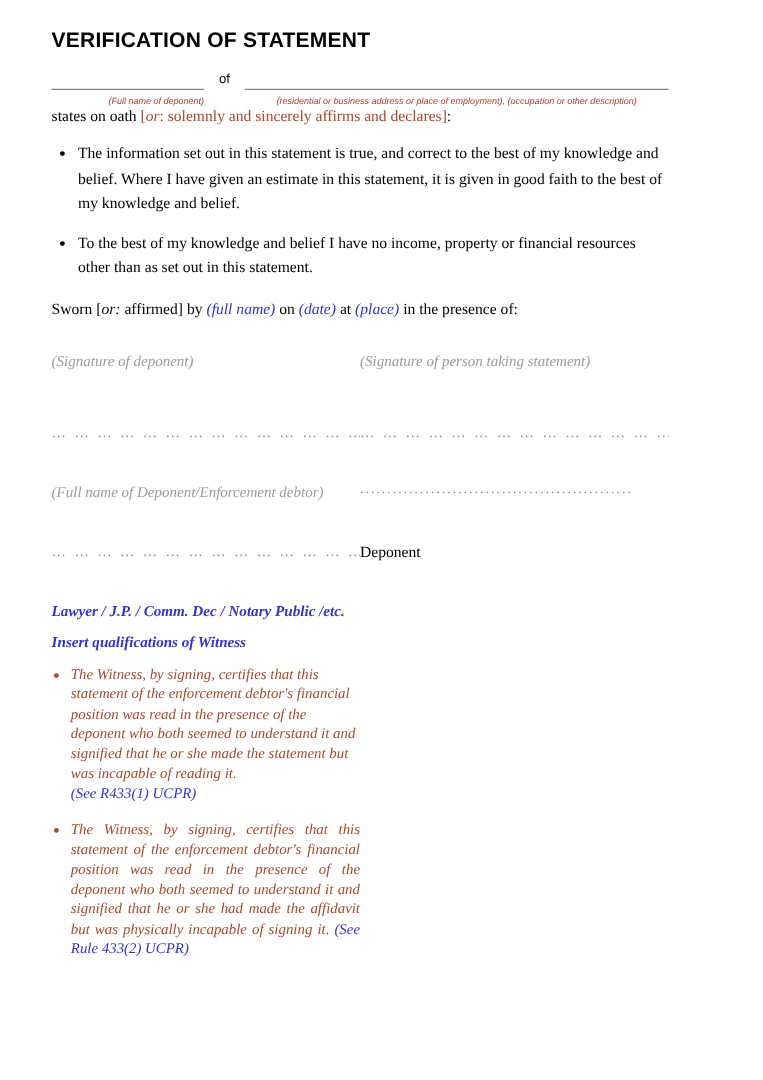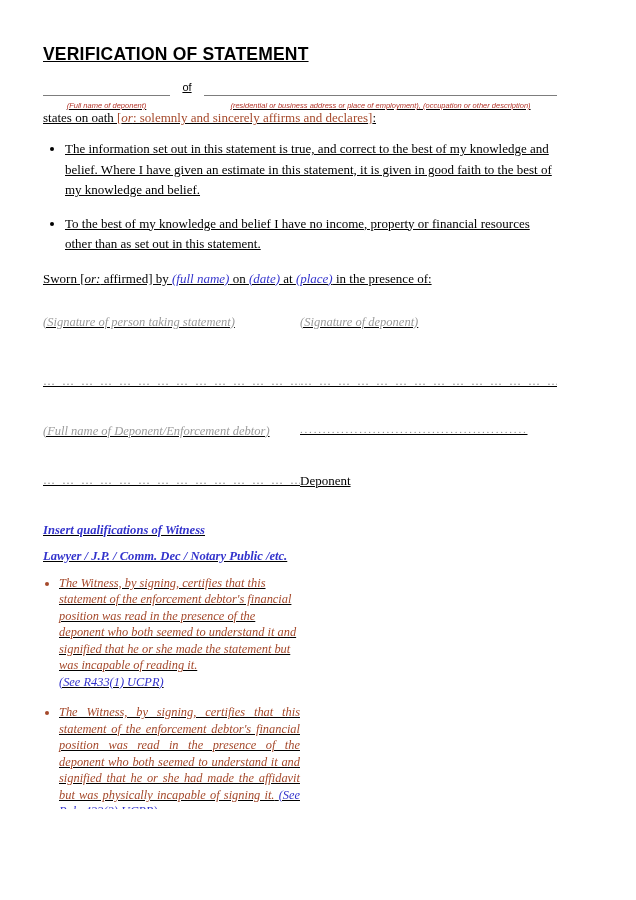--- a/index.html
+++ b/index.html
@@ -1,45 +1,44 @@
 <!DOCTYPE html>
 <html><head>
 <meta charset="utf-8">
 <style>
   html,body { margin:0; padding:0; background:#ffffff; }
   .page {
     position:relative;
     width:636px; height:809px;
     box-sizing:border-box;
-    padding:44px 79px 0 43px;
+    padding:23px 79px 0 43px;
     background:#ffffff;
     font-family:"Liberation Serif", serif;
     font-size:13px;
     color:#000000;
     overflow:hidden;
-    text-decoration:underline;
   }
   h1.title {
     font-family:"Liberation Sans", sans-serif;
     font-size:17.5px;
     font-weight:bold;
     letter-spacing:0.2px;
     margin:0 0 16px 0;
   }
   
   .fill-row { display:flex; align-items:flex-start; height:16px;
               font-family:"Liberation Sans", sans-serif; font-size:11px; }
   .blank { border-bottom:1.2px solid #7d7d7d; height:14px; }
   .blank-name { width:127px; }
   .of-label { width:34px; text-align:center; padding-bottom:1px; }
   .blank-addr { flex:1; }
   .hint-row { display:flex; margin-top:4px;
               font-family:"Liberation Sans", sans-serif;
               font-size:7.5px; font-style:italic; color:#b5362b; }
-  .hint-col1 { width:127px; text-align:center; }
+  .hint-col1 { width:127px; text-align:right; }
   .hint-spacer { width:34px; }
   .hint-col2 { flex:1; text-align:center; }
 
   .oath { margin:0 0 0 0; }
   .accent { color:#a5492b; }
   .italic { font-style:italic; }
   .blue { color:#3333cc; }
 
   ul.statements { margin:13px 0 16px 0; padding-left:22px; }
   ul.statements li { margin-bottom:13px; line-height:1.58; }
@@ -92,36 +91,36 @@
 
   <ul class="statements">
     <li>The information set out in this statement is true, and correct to the best of my knowledge and belief. Where I have given an estimate in this statement, it is given in good faith to the best of my knowledge and belief.</li>
     <li>To the best of my knowledge and belief I have no income, property or financial resources other than as set out in this statement.</li>
   </ul>
 
   <p class="sworn"><span>Sworn [</span><span class="italic">or:</span><span> affirmed] by </span><span class="blue italic">(full name)</span><span> on </span><span class="blue italic">(date)</span><span> at </span><span class="blue italic">(place)</span><span> in the presence of:</span></p>
 
   <div class="sig-grid">
 
+    <div class="gray-hint">(Signature of deponent)</div>
     <div class="gray-hint">(Signature of person taking statement)</div>
-    <div class="gray-hint">(Signature of deponent)</div>
 
     <div class="dots row2">… … … … … … … … … … … … … … … … … .</div>
     <div class="dots row2">… … … … … … … … … … … … … … … … … … ..</div>
 
     <div class="gray-hint row3">(Full name of Deponent/Enforcement debtor)</div>
 
     <div class="dots-dense row4">..................................................</div>
     <div class="dots row4">… … … … … … … … … … … … … … … … … .</div>
 
     <div class="role row5">Deponent</div>
 
     <div class="row5">
+      <p class="wq">Lawyer / J.P. / Comm. Dec / Notary Public /etc.</p>
       <p class="wq">Insert qualifications of Witness</p>
-      <p class="wq">Lawyer / J.P. / Comm. Dec / Notary Public /etc.</p>
       <ul class="wbullets">
         <li><span>The Witness, by signing, certifies that this statement of the enforcement debtor's financial position was read in the presence of the deponent who both seemed to understand it and signified that he or she made the statement but was incapable of reading it.</span> <span class="blue cite-block">(See R433(1) UCPR)</span></li>
         <li class="justify"><span>The Witness, by signing, certifies that this statement of the enforcement debtor's financial position was read in the presence of the deponent who both seemed to understand it and signified that he or she had made the affidavit but was physically incapable of signing it.</span> <span class="blue">(See Rule 433(2) UCPR)</span></li>
       </ul>
     </div>
 
   </div>
 
 </div>
 

